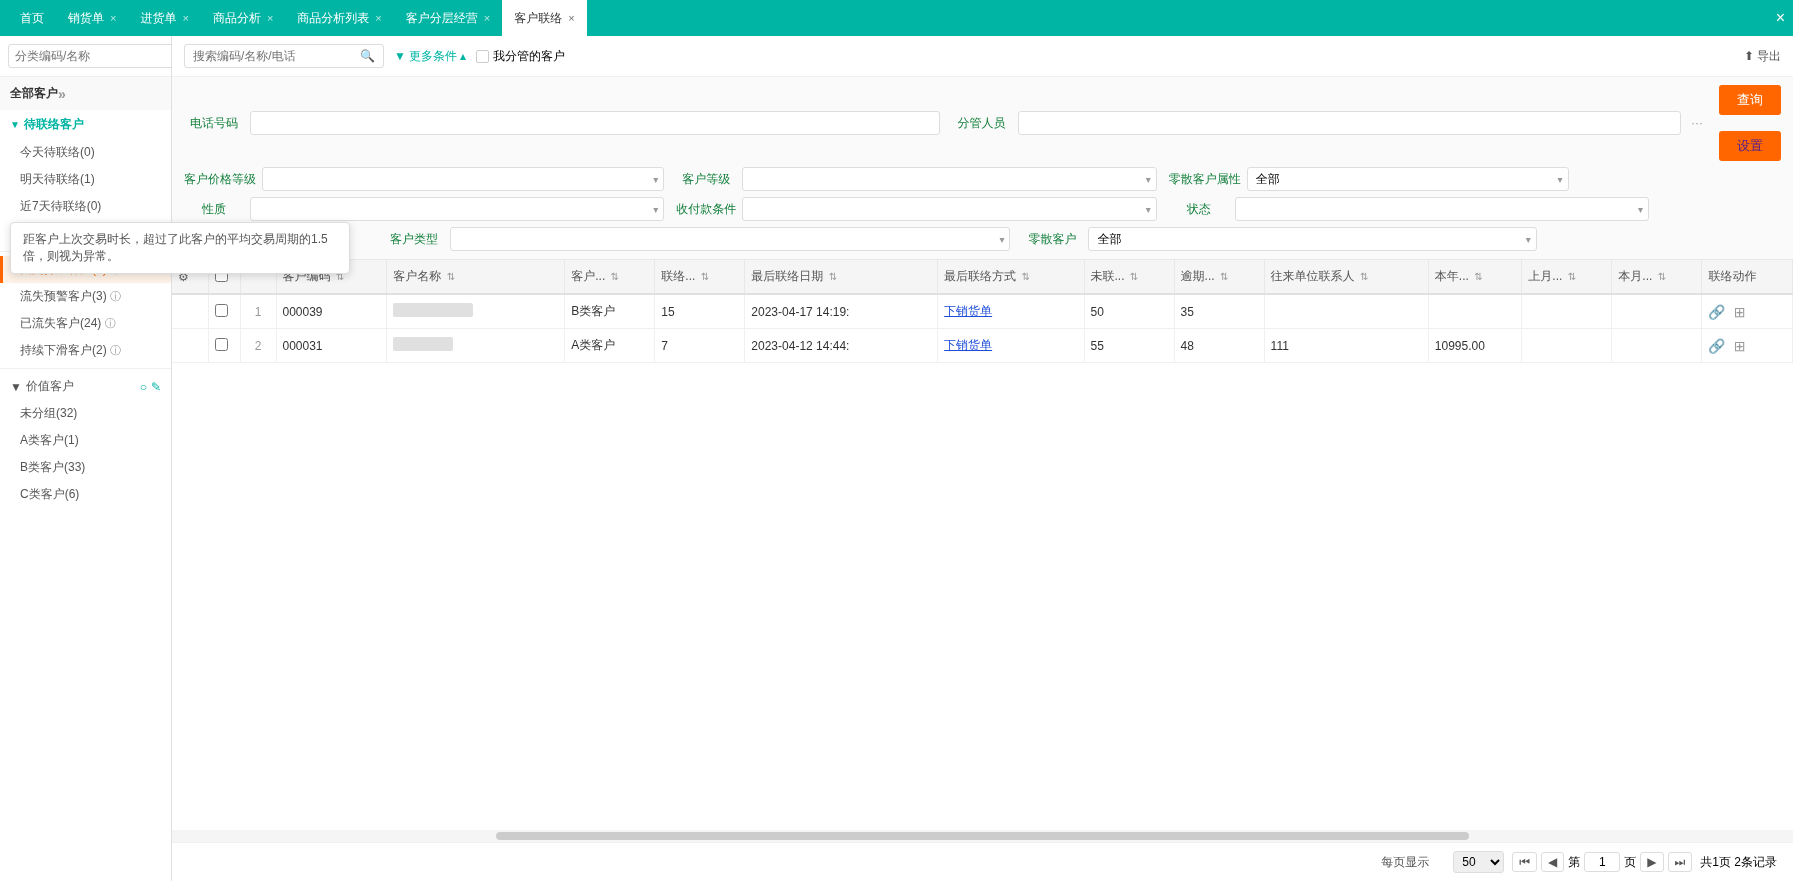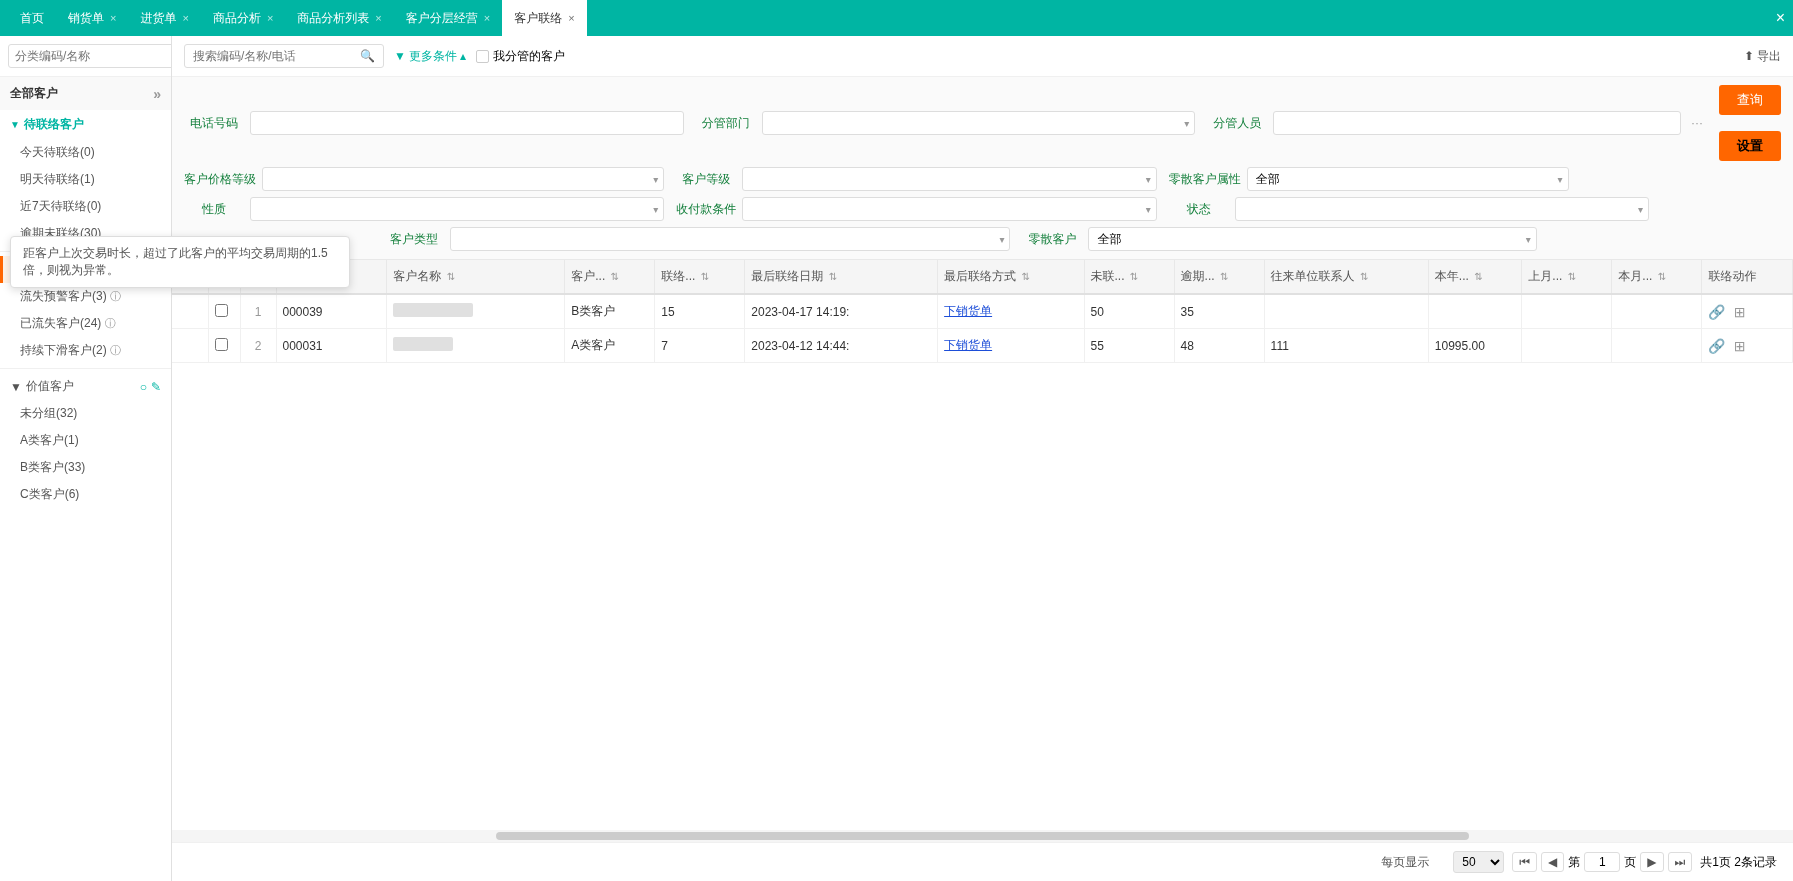--- a/index.html
+++ b/index.html
@@ -72,21 +72,20 @@
     }
     .sidebar-search .search-icon {
       margin-left: 4px;
       color: #999;
       cursor: pointer;
     }
     .sidebar-header {
       padding: 8px 10px;
       display: flex;
       align-items: center;
-      justify-content: space-between;
       font-weight: bold;
       color: #333;
       background: #f9f9f9;
     }
     .sidebar-header .collapse-btn {
       cursor: pointer;
       color: #999;
       font-size: 14px;
     }
     .sidebar-section-title {
@@ -256,28 +255,27 @@
       color: white;
       border: none;
       border-radius: 3px;
       padding: 6px 18px;
       cursor: pointer;
       font-size: 13px;
       white-space: nowrap;
     }
     .settings-btn {
       background: #ff6600;
-      color: #000000;
+      color: #4c1d95;
       border: none;
       border-radius: 3px;
       padding: 6px 18px;
       cursor: pointer;
       font-size: 13px;
       white-space: nowrap;
-      font-weight: bold;
     }
     .btn-group { display: flex; flex-direction: column; gap: 16px; }
 
     
     .table-area {
       flex: 1;
       overflow: auto;
     }
     table {
       width: 100%;
@@ -388,21 +386,21 @@
     .tooltip-box {
       position: absolute;
       background: white;
       border: 1px solid #ddd;
       border-radius: 4px;
       padding: 8px 12px;
       font-size: 12px;
       color: #555;
       box-shadow: 0 2px 8px rgba(0,0,0,0.15);
       z-index: 100;
-      top: 236px;
+      top: 222px;
       left: 10px;
       max-width: 340px;
       white-space: normal;
     }
   </style>
 </head>
 <body>
 
 <div class="top-nav">
   <div class="nav-item">
@@ -513,28 +511,20 @@
         <span>导出</span>
       </div>
     </div>
 
     <div class="filter-area">
 
       <div class="filter-row">
         <div class="filter-item">
           <span class="filter-label">电话号码</span>
           <input type="text" class="filter-input" value="" style="flex: 1 1 0%;">
-        </div>
-        <div class="filter-item">
-          <span class="filter-label">分管部门</span>
-          <div class="filter-select-wrapper">
-            <select>
-              <option></option>
-            </select>
-          </div>
         </div>
         <div class="filter-item">
           <span class="filter-label">分管人员</span>
           <input type="text" class="filter-input" value="" style="flex: 1 1 0%;">
           <span class="filter-dots">···</span>
         </div>
         <div class="btn-group">
           <button class="query-btn">查询</button>
           <button class="settings-btn">设置</button>
         </div>

